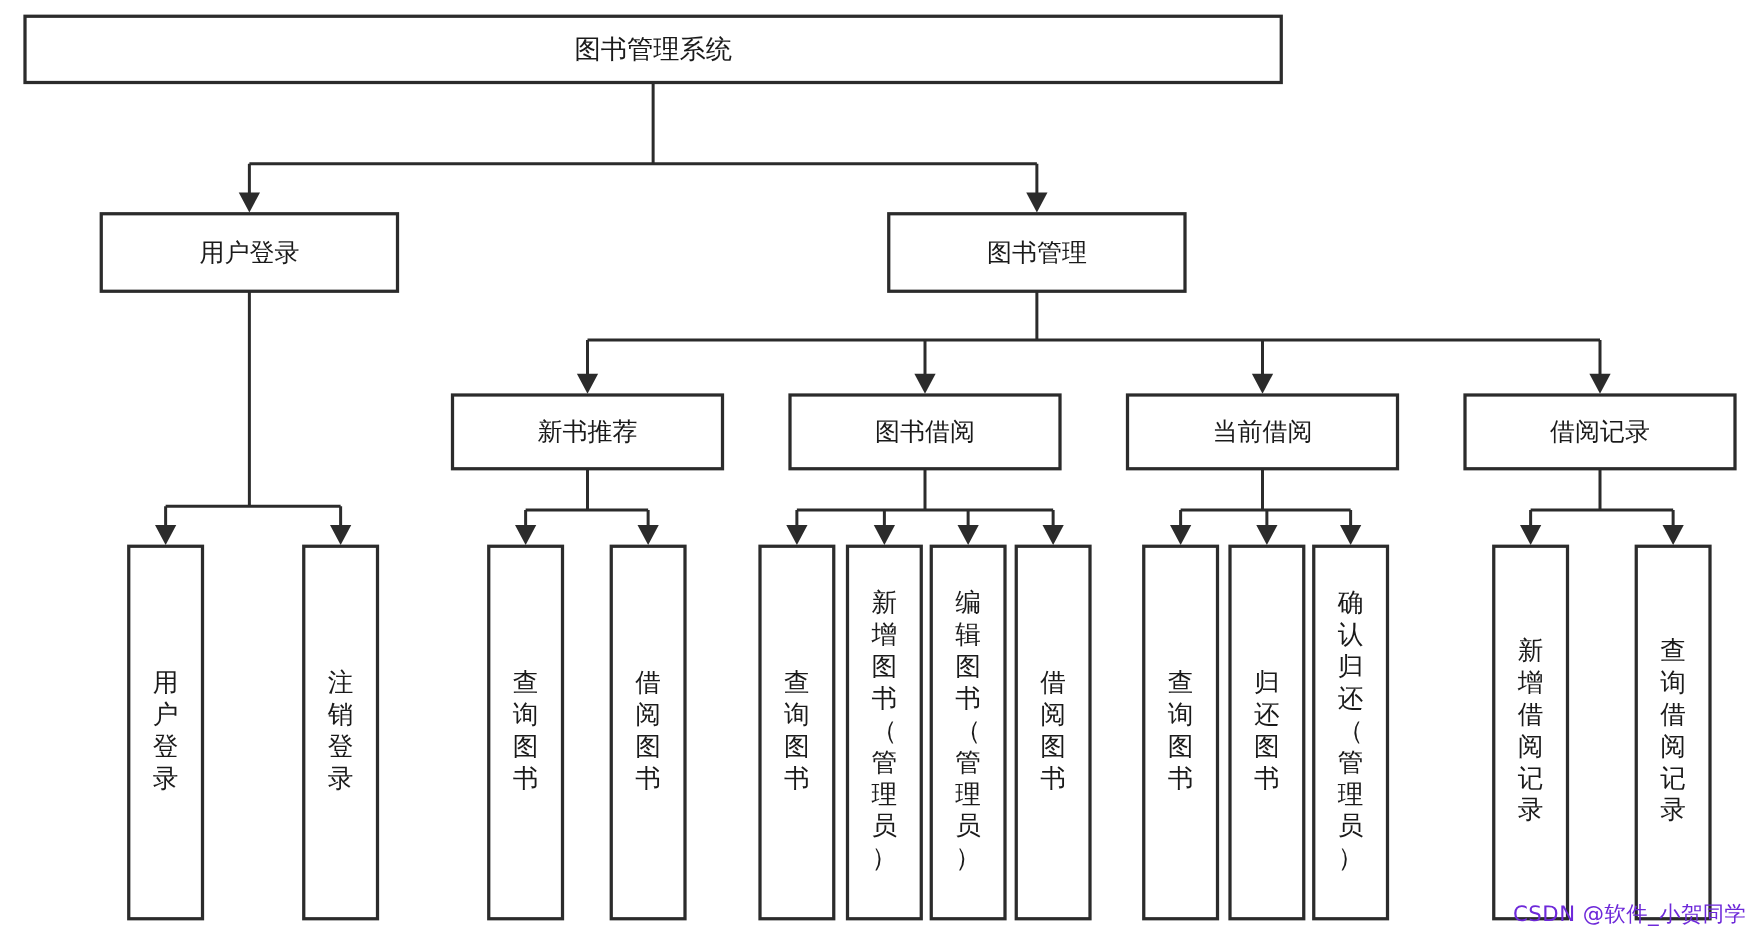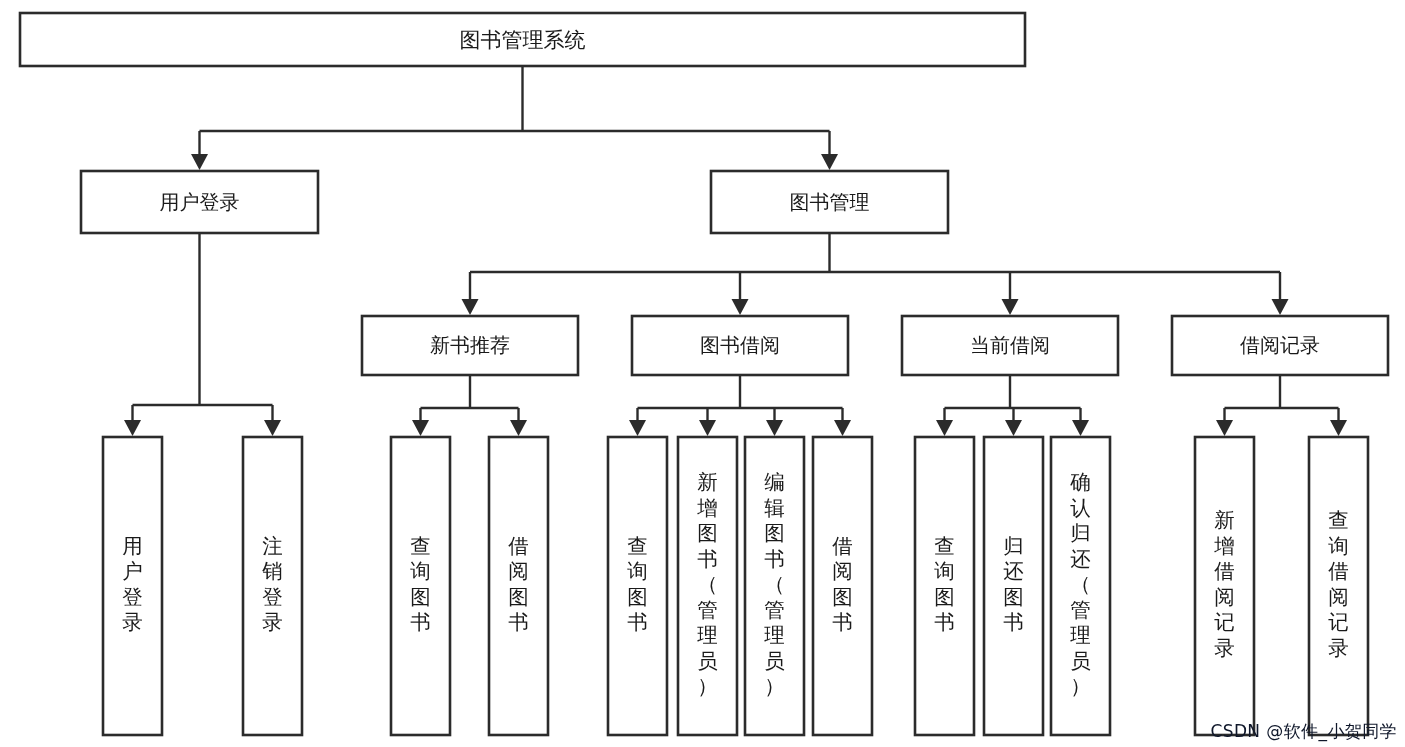--- a/index.html
+++ b/index.html
@@ -57,21 +57,21 @@
     font-family: "DejaVu Sans", "Liberation Sans", sans-serif;
     font-size: 20.5px;
     text-anchor: middle;
   }
   .watermark {
     position: absolute;
     right: 8px;
     bottom: 4px;
     font-family: "DejaVu Sans", "Liberation Sans", sans-serif;
     font-size: 17px;
-    color: #0f172a;
+    color: #6d28d9;
     letter-spacing: 0.4px;
     white-space: nowrap;
     user-select: none;
   }
 </style>
 </head>
 <body>
 
 <div id="diagram-root">
 

